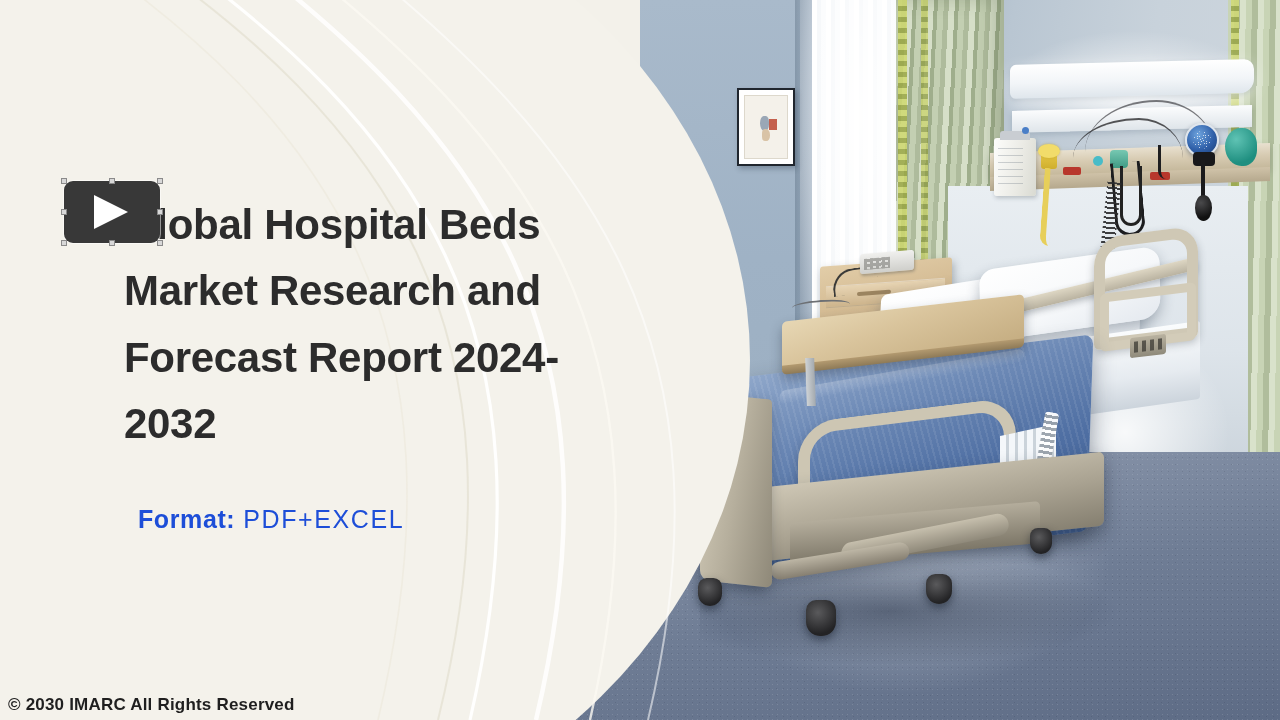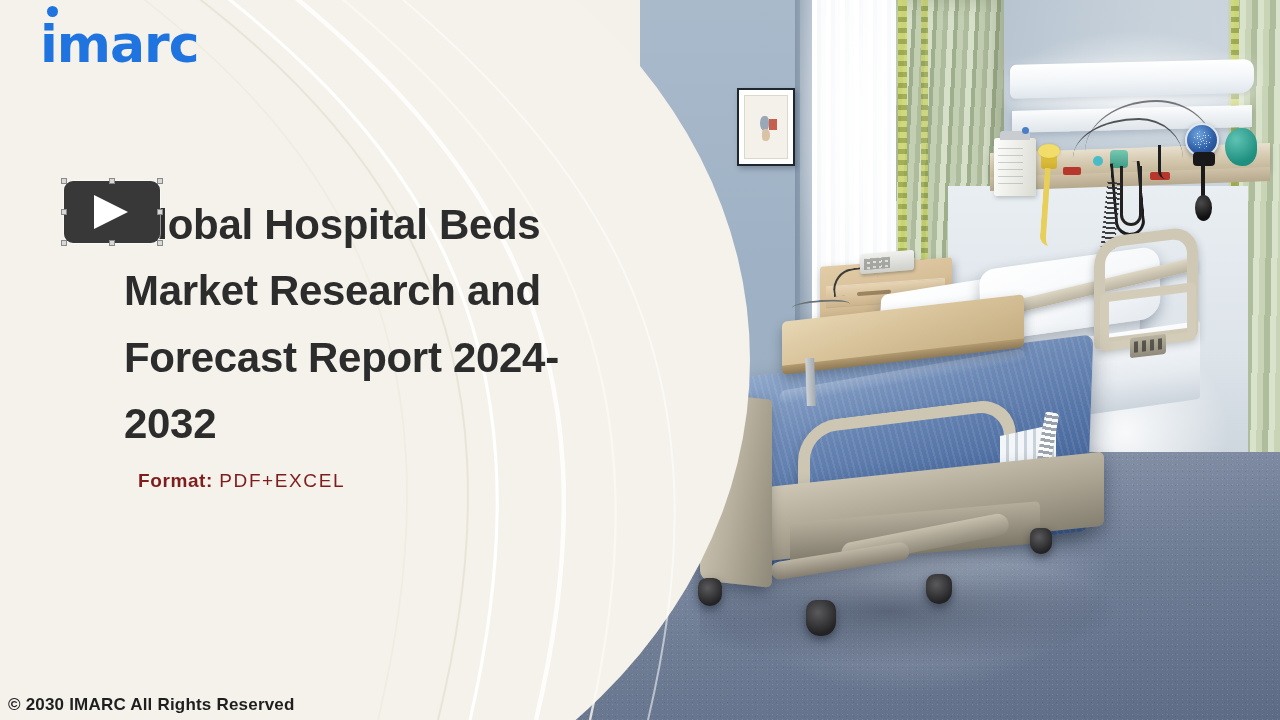--- a/index.html
+++ b/index.html
@@ -537,22 +537,22 @@
   .handle{
     position:absolute; width:6px; height:6px;
     background:#d8d8d8; border:1px solid #8a8a8a;
   }
   .h-tl{ left:-3px; top:-3px; } .h-tr{ right:-3px; top:-3px; }
   .h-bl{ left:-3px; bottom:-3px; } .h-br{ right:-3px; bottom:-3px; }
   .h-tm{ left:calc(50% - 3px); top:-3px; } .h-bm{ left:calc(50% - 3px); bottom:-3px; }
   .h-lm{ left:-3px; top:calc(50% - 3px); } .h-rm{ right:-3px; top:calc(50% - 3px); }
 
   .format{
-    position:absolute; left:138px; top:470px;
-    font-size:19px; color:#7f1d1d; letter-spacing:1.1px;
+    position:absolute; left:138px; top:505px;
+    font-size:25px; color:#1d4ed8; letter-spacing:1.1px;
   }
   .format b{ font-weight:700; letter-spacing:.6px; }
   .format span.val{ font-weight:400; letter-spacing:1.6px; }
 
   .copyright{
     position:absolute; left:8px; top:695px;
     font-size:17px; font-weight:700; color:#1f1f1f;
     letter-spacing:.2px;
   }
 </style>
@@ -680,24 +680,20 @@
     <g fill="none">
       <path d="M 150 -60 C 420 130, 560 330, 470 720" stroke="#ffffff" stroke-width="3.2" opacity=".95"></path>
       <path d="M 118 -60 C 392 125, 534 330, 438 720" stroke="#e7e3d6" stroke-width="2" opacity=".9"></path>
       <path d="M 222 -60 C 492 140, 626 340, 536 720" stroke="#ffffff" stroke-width="4.5" opacity=".85"></path>
       <path d="M 268 -60 C 540 145, 676 345, 590 720" stroke="#fbf9f3" stroke-width="2.4" opacity=".8"></path>
       <path d="M 62 -60 C 330 120, 472 325, 378 720" stroke="#eeeade" stroke-width="1.6" opacity=".75"></path>
       <path d="M 330 -60 C 600 150, 736 350, 648 720" stroke="#ffffff" stroke-width="2" opacity=".55"></path>
     </g>
   </svg>
 
-  <div class="logo">
-    <span class="logo-text">imarc</span>
-    <span class="dot"></span>
-  </div>
 
   <h1 class="title">Global Hospital Beds Market Research and Forecast Report 2024-2032</h1>
 
   <div class="play-btn">
     <div class="play-tri"></div>
     <span class="handle h-tl"></span>
     <span class="handle h-tm"></span>
     <span class="handle h-tr"></span>
     <span class="handle h-lm"></span>
     <span class="handle h-rm"></span>

